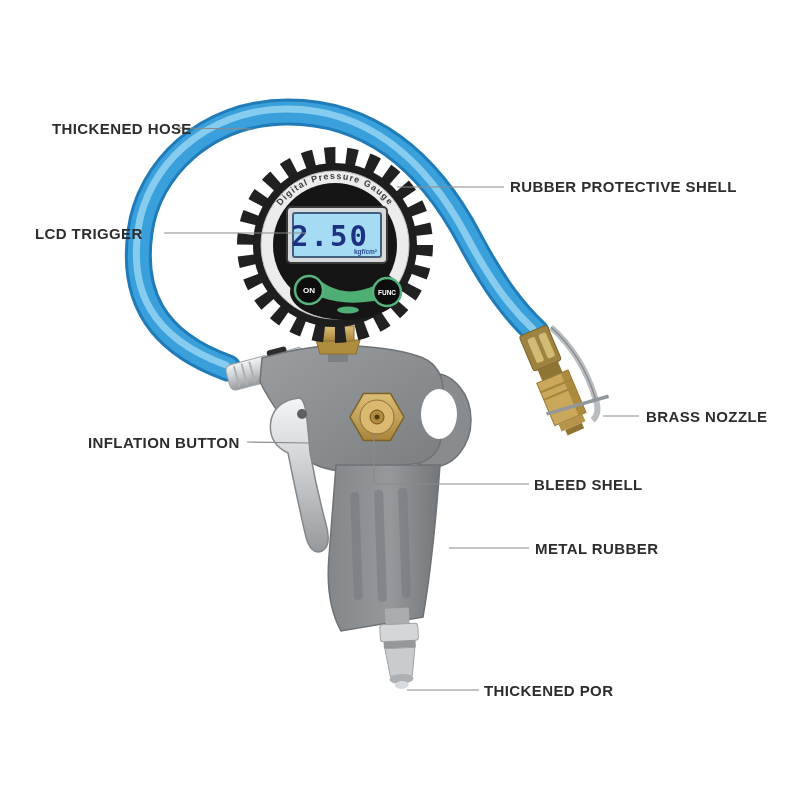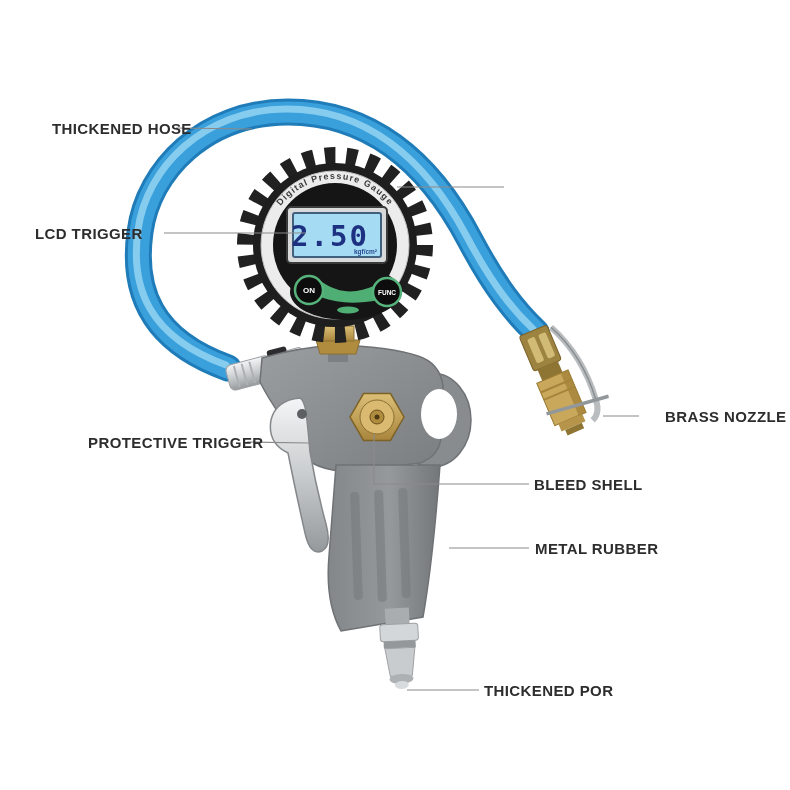--- a/index.html
+++ b/index.html
@@ -147,19 +147,20 @@
       <line x1="164" y1="233" x2="306" y2="233"></line>
       <line x1="603" y1="416" x2="639" y2="416"></line>
       <line x1="247" y1="442" x2="309" y2="443"></line>
       <polyline points="374,434 374,484 529,484" fill="none"></polyline>
       <line x1="449" y1="548" x2="529" y2="548"></line>
       <line x1="407" y1="690" x2="479" y2="690"></line>
     </g>
   </svg>
 
   <div class="callout" style="left:52px;top:120px">THICKENED HOSE</div>
+  <div class="callout" style="left:510px;top:178px">RUBBER PROTECTIVE SHELL</div>
   <div class="callout" style="left:35px;top:225px">LCD TRIGGER</div>
-  <div class="callout" style="left:665px;top:408px">BRASS NOZZLE</div>
-  <div class="callout" style="left:88px;top:434px">PROTECTIVE TRIGGER</div>
+  <div class="callout" style="left:646px;top:408px">BRASS NOZZLE</div>
+  <div class="callout" style="left:88px;top:434px">INFLATION BUTTON</div>
   <div class="callout" style="left:534px;top:476px">BLEED SHELL</div>
   <div class="callout" style="left:535px;top:540px">METAL RUBBER</div>
   <div class="callout" style="left:484px;top:682px">THICKENED POR</div>
 </div>
 
 </body></html>

